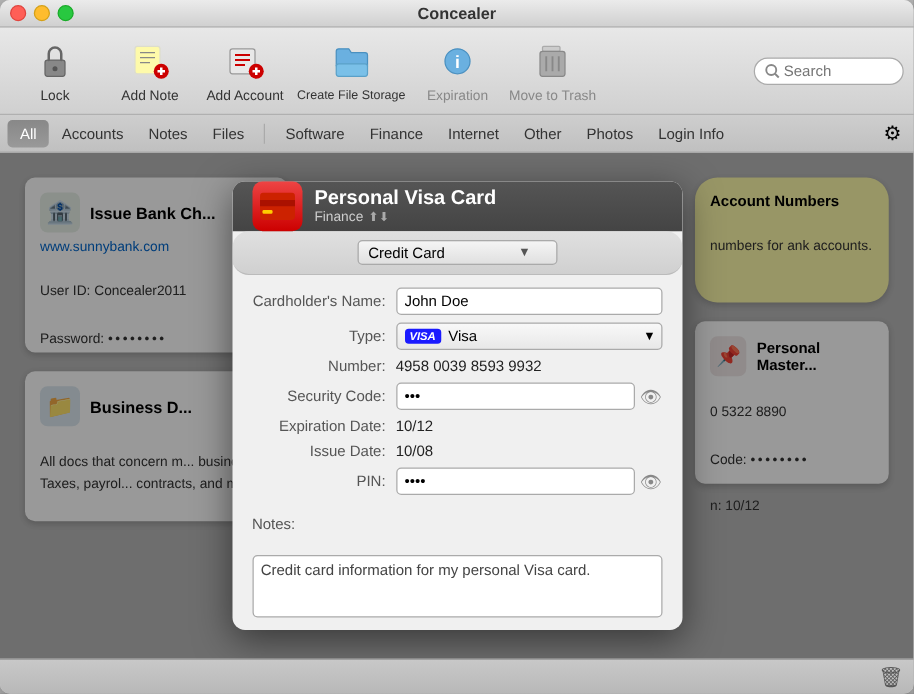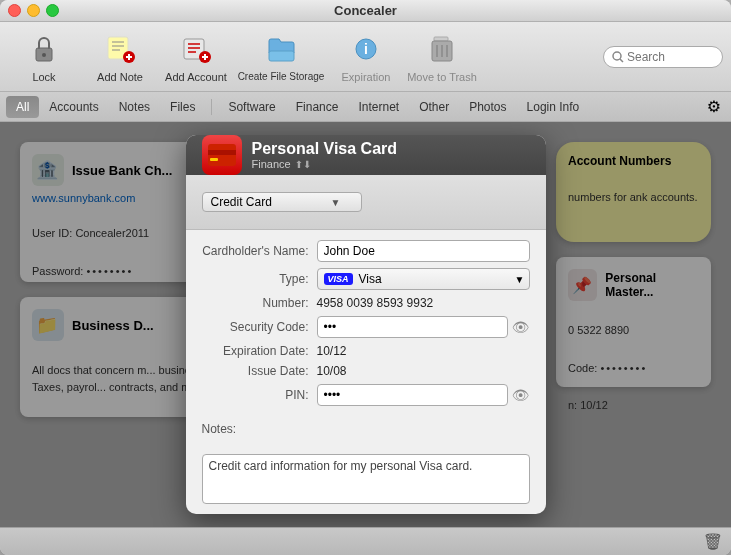--- a/index.html
+++ b/index.html
@@ -272,23 +272,24 @@
       display: flex;
       align-items: center;
       gap: 4px;
     }
     .dialog-subtitle-arrows { font-size: 10px; color: #aaa; }
 
     
     .dialog-category {
       background: linear-gradient(to bottom, #e0e0e0, #d0d0d0);
       border-bottom: 1px solid #bbb;
-      padding: 17px 16px;
-      display: flex;
-      justify-content: flex-start;
+      padding: 7px 16px;
+      display: flex;
+      justify-content: center;
+      border-radius: 13px;
     }
     .cat-select {
       background: linear-gradient(to bottom, #f5f5f5, #e0e0e0);
       border: 1px solid #aaa;
       border-radius: 4px;
       padding: 2px 20px 2px 8px;
       font-size: 12px;
       position: relative;
       display: flex;
       align-items: center;

